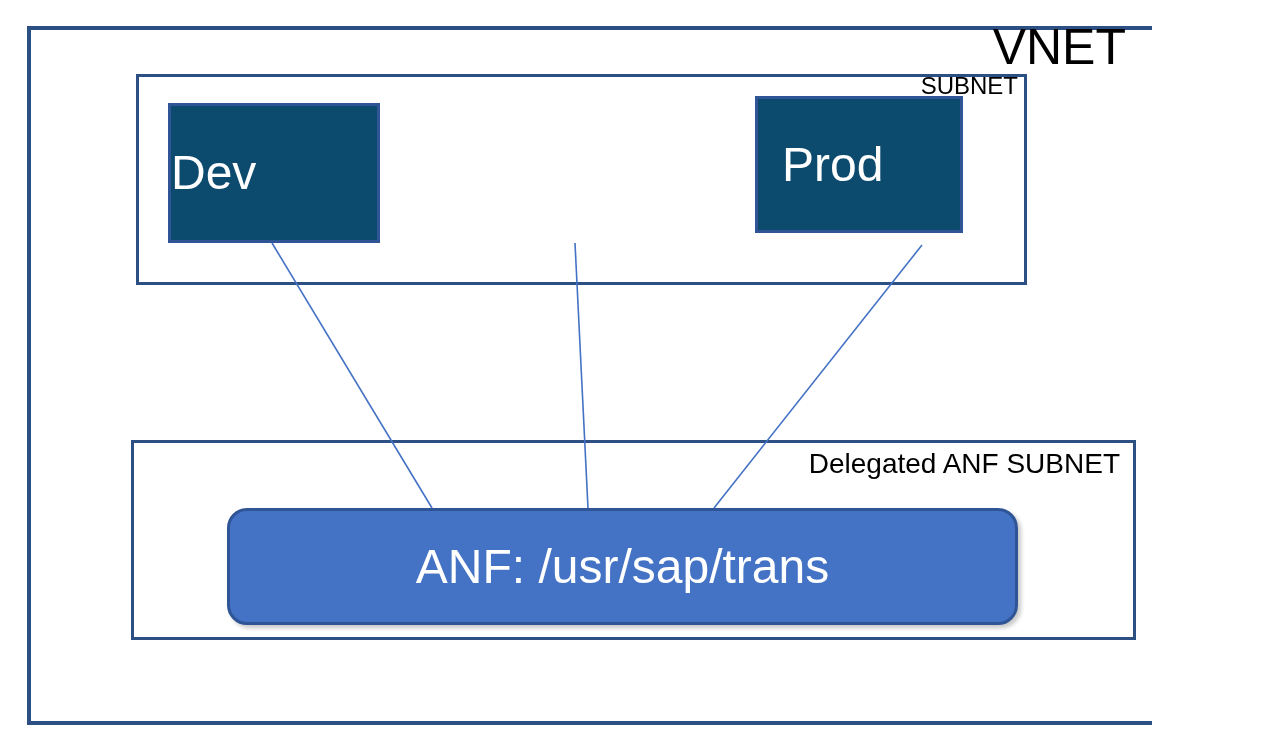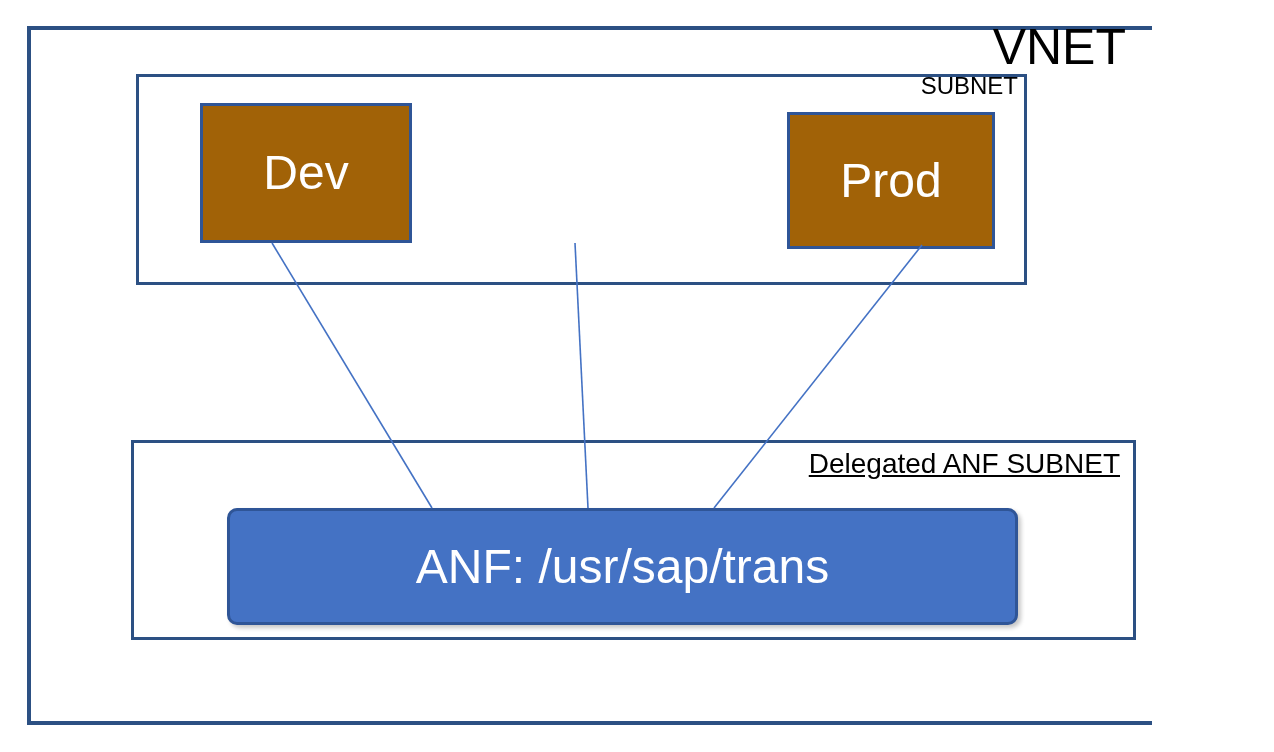--- a/index.html
+++ b/index.html
@@ -59,36 +59,35 @@
     font-size: 24px;
     line-height: 1;
     color: #000000;
     white-space: nowrap;
   }
 
   
   .env-tile {
     position: absolute;
     box-sizing: border-box;
-    background: #a16207;
+    background: #0c4a6e;
     border: 3px solid #2F5597;
     display: flex;
     align-items: center;
-    justify-content: center;
-    margin-left: 32px;
+    justify-content: flex-start;
   }
   .env-tile .env-label {
     color: #ffffff;
     font-size: 48px;
     line-height: 1;
     white-space: nowrap;
   }
   #env-dev  { left: 168px; top: 103px; width: 212px; height: 140px; }
   #env-qa   { left: 468px; top: 103px; width: 209px; height: 140px; }
-  #env-prod { left: 755px; top: 112px; width: 208px; height: 137px; }
+  #env-prod { left: 755px; top: 96px; width: 208px; height: 137px; padding-left: 24px; }
 
   
   #anf-subnet-box {
     position: absolute;
     left: 131px;
     top: 440px;
     width: 1005px;  
     height: 200px;  
     box-sizing: border-box;
     border: 3px solid #2C5083;
@@ -97,34 +96,33 @@
   #anf-subnet-label {
     position: absolute;
     left: 700px;
     top: 449px;
     width: 420px;
     text-align: right;
     font-size: 28px;
     line-height: 1.1;
     color: #000000;
     white-space: nowrap;
-    text-decoration: underline;
   }
 
   
   #anf-volume {
     position: absolute;
     left: 227px;
     top: 508px;
     width: 791px;  
     height: 117px; 
     box-sizing: border-box;
     background: #4472C4;
     border: 3px solid #2F5597;
-    border-radius: 10px;
+    border-radius: 20px;
     display: flex;
     align-items: center;
     justify-content: center;
     box-shadow: 3px 3px 4px rgba(0,0,0,0.22);
   }
   #anf-volume .anf-label {
     color: #ffffff;
     font-size: 48px;
     line-height: 1;
     white-space: nowrap;

